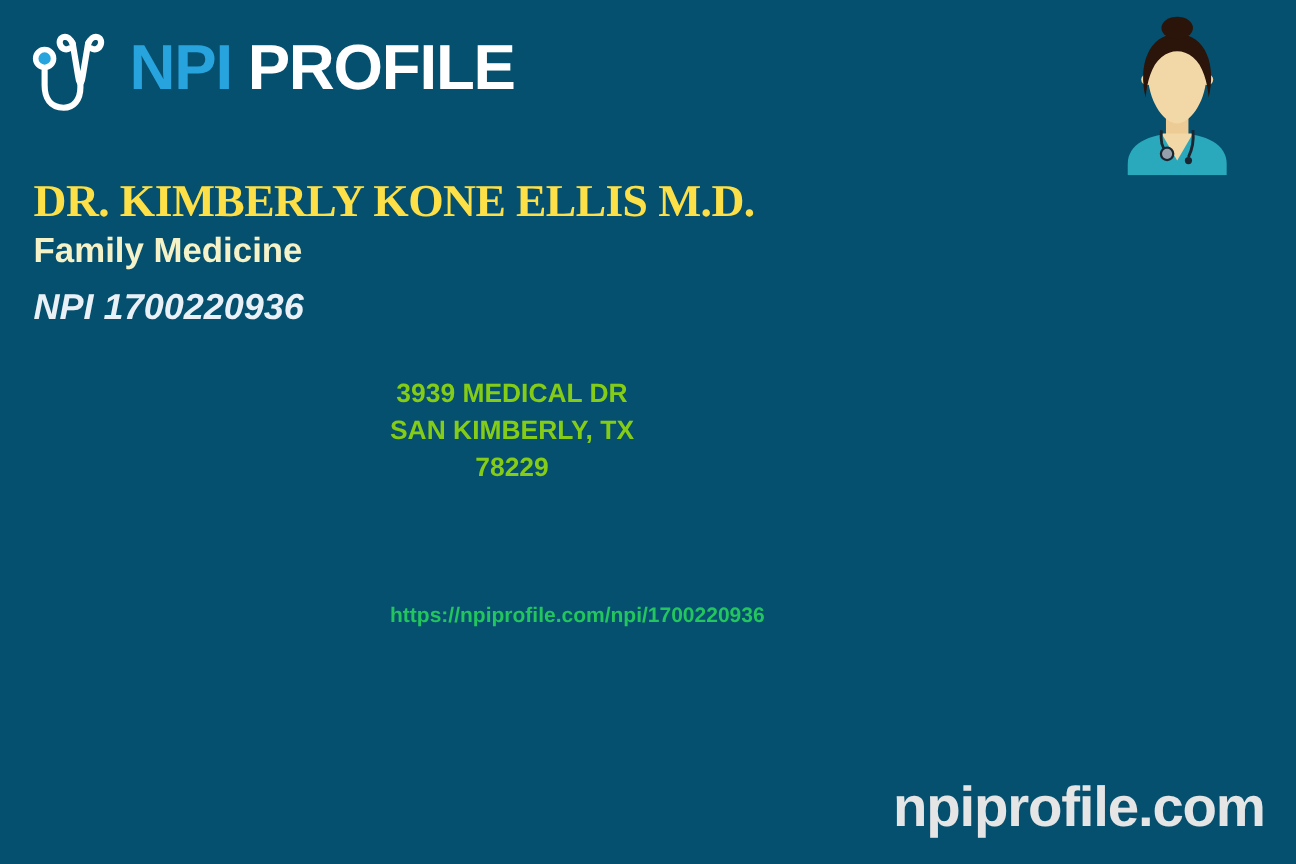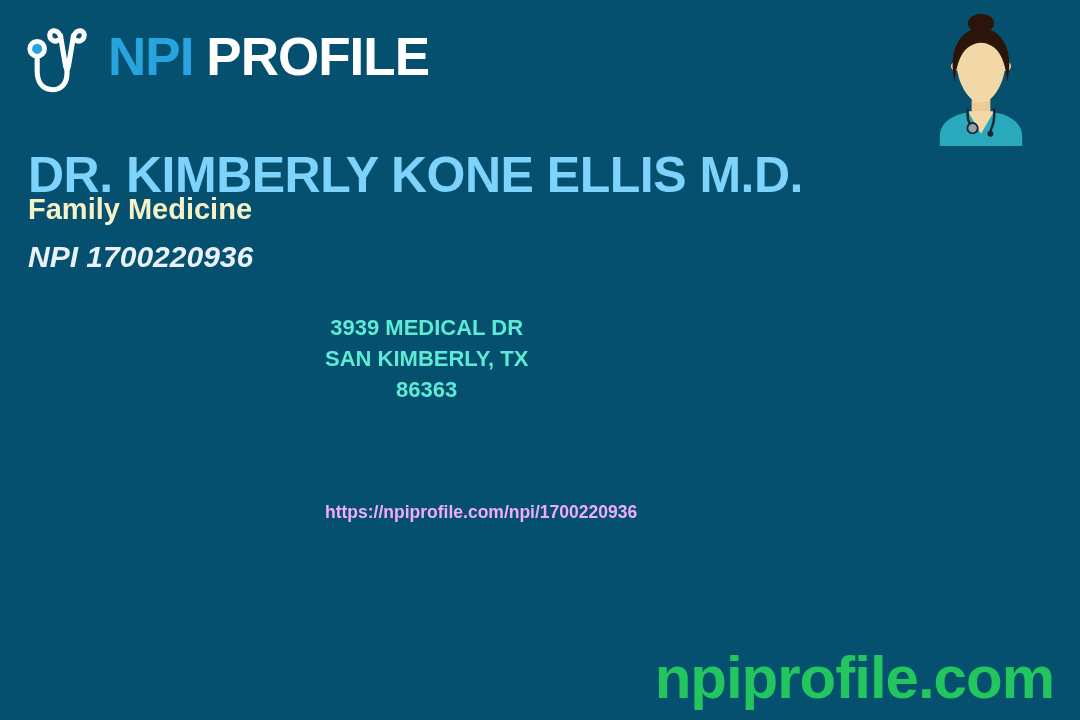--- a/index.html
+++ b/index.html
@@ -21,47 +21,47 @@
     font-size:53px; font-weight:800; line-height:1;
     letter-spacing:-1px; white-space:nowrap; padding-bottom:6px;
   }
   .logo-npi { color:#27a3dd; }
   .logo-profile { color:#ffffff; margin-left:13px; }
   
   .avatar { position:absolute; top:12px; right:52px; }
   
   .doctor-name {
     position:absolute; top:146px; left:28px;
-    font-size:50px; font-weight:bold; letter-spacing:-0.5px;
-    color:#7dd3fc; white-space:nowrap;
+    font-size:38px; font-weight:bold; letter-spacing:-0.5px;
+    color:#fde047; white-space:nowrap;font-family:Liberation Serif, serif;
   }
   .specialty {
     position:absolute; top:193px; left:28px;
     font-size:29px; font-weight:bold; color:#f5f2c8;
   }
   .npi-number {
     position:absolute; top:240px; left:28px;
     font-size:30px; font-weight:bold; color:#e9f1f6;font-style:italic;
   }
   
   .address {
     position:absolute; top:312px; left:325px;
-    font-size:22px; font-weight:600; color:#5eead4;
+    font-size:22px; font-weight:600; color:#84cc16;
     line-height:31px; white-space:nowrap;
   }
   .url {
     position:absolute; top:502px; left:325px;
-    font-size:17.5px; font-weight:600; color:#f0abfc;
+    font-size:17.5px; font-weight:600; color:#22c55e;
     white-space:nowrap; cursor:pointer;
   }
   
   .site-name {
     position:absolute; top:648px; right:26px;
-    font-size:60px; font-weight:800; letter-spacing:-1px;
-    color:#22c55e; line-height:1;
+    font-size:47px; font-weight:800; letter-spacing:-1px;
+    color:#e5e5e5; line-height:1;
   }
 </style>
 </head>
 <body>
 
 <div class="card">
 
   <div class="logo">
     <svg width="82" height="82" viewBox="0 0 88 88">
       <g fill="none" stroke="#ffffff" stroke-width="5.5" stroke-linecap="round">
@@ -103,20 +103,20 @@
     </svg>
   </div>
 
   <div class="doctor-name">DR. KIMBERLY KONE ELLIS M.D.</div>
   <div class="specialty">Family Medicine</div>
   <div class="npi-number">NPI 1700220936</div>
 
   <div class="address">
     <div>3939 MEDICAL DR</div>
     <div>SAN KIMBERLY, TX</div>
-    <div>86363</div>
+    <div>78229</div>
   </div>
 
   <div class="url">https://npiprofile.com/npi/1700220936</div>
 
   <div class="site-name">npiprofile.com</div>
 
 </div>
 
 </body></html>

